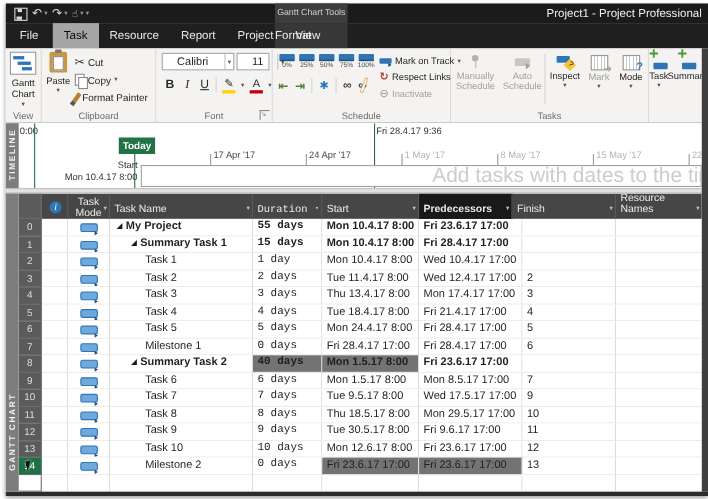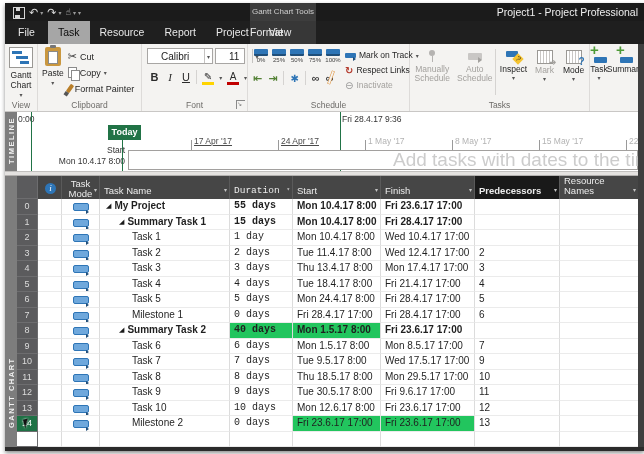--- a/index.html
+++ b/index.html
@@ -129,39 +129,39 @@
   .strip-tl span{top:52px;}
   .strip-gc span{top:252px;}
   .tl-topleft{position:absolute;left:13px;top:2px;font-size:8.5px;color:#333;}
   .tl-status{position:absolute;left:337px;top:2px;font-size:8.5px;color:#333;white-space:nowrap;}
   .tl-gline{position:absolute;top:0;width:1px;height:59px;background:#217346;}
   .tl-today{position:absolute;left:103px;top:13px;width:33px;height:15px;background:#217346;color:#fff;
             font-size:9px;font-weight:bold;text-align:center;line-height:15px;z-index:3;}
   .tl-todayline{position:absolute;left:117px;top:28px;width:1px;height:31px;background:#217346;z-index:2;}
   .tl-bar{position:absolute;left:123px;top:38px;width:510px;height:20px;border:1px solid #a2a09e;box-sizing:border-box;background:#fff;}
   .tl-week{position:absolute;top:24px;font-size:8.5px;color:#b3b3b3;white-space:nowrap;}
-  .tl-week.dark{color:#4a4a4a;text-decoration:underline;}
+  .tl-week.dark{color:#4a4a4a;}
   .tl-tick{position:absolute;top:28px;width:1px;height:10px;background:#9a9a9a;}
   .tl-start{position:absolute;left:0;top:33px;width:120px;text-align:right;font-size:8.5px;color:#333;line-height:11px;}
   .tl-hint{position:absolute;left:388px;top:37px;font-size:19px;color:#ccc;white-space:nowrap;}
   
   .splitter{position:absolute;left:0;top:168px;width:633px;height:5px;background:#e4e2e0;border-top:1px solid #c2c0be;border-bottom:1px solid #b3b1af;box-sizing:border-box;}
   
   .tablearea{position:absolute;left:12px;top:173px;width:621px;height:271px;background:#fff;overflow:hidden;}
   .thead{display:flex;height:23px;background:#464646;}
   .hcell{display:flex;align-items:flex-end;box-sizing:border-box;border-right:1px solid #5a5a5a;
          color:#ececec;font-size:9.5px;line-height:10px;padding:0 2px 3px 4px;position:relative;}
   .hcell .harrow{position:absolute;right:2px;bottom:4px;font-size:6px;color:#c2c2c2;}
   .hcell.selcol{background:#191919;font-weight:bold;}
   .hcell .icircle{width:11px;height:11px;border-radius:50%;background:#2e75b6;color:#fff;
                   font-family:"Liberation Serif",serif;font-style:italic;font-size:9px;text-align:center;line-height:11px;margin:0 auto 2px;}
   .trow{display:flex;height:15.5px;box-sizing:border-box;}
   .cell{box-sizing:border-box;border-right:1px solid #dcdcdc;border-bottom:1px solid #ebebeb;
         font-size:10px;color:#1f1f1f;line-height:14.5px;padding:0 0 0 4px;white-space:nowrap;overflow:hidden;background:#fff;}
-  .cell.tint{background:#22c55e;}
+  .cell.tint{background:#737373;}
   .c-num{width:21px;background:#5b5b5d;color:#dcdcdc;font-size:9px;text-align:center;padding:0;border-right:1px solid #6d6d6f;border-bottom:1px solid #6d6d6f;position:relative;}
   .c-num.sel{background:#1e7145;color:#fff;}
   .c-info{width:24px;}
   .c-mode{width:38px;text-align:center;padding:0;}
   .c-name{width:130px;}
   .c-duration{width:63px;font-family:Liberation Mono, monospace;}
   .c-start{width:88px;}
   .c-finish{width:94px;}
   .c-pred{width:85px;}
   .c-res{width:78px;border-right:none;align-items:flex-end;}
@@ -426,26 +426,26 @@
           <span class="harrow">▾</span>
         </div>
         <div class="hcell c-duration">
           <span>Duration</span>
           <span class="harrow">▾</span>
         </div>
         <div class="hcell c-start">
           <span>Start</span>
           <span class="harrow">▾</span>
         </div>
+        <div class="hcell c-pred selcol">
+          <span>Predecessors</span>
+          <span class="harrow">▾</span>
+        </div>
         <div class="hcell c-finish">
           <span>Finish</span>
-          <span class="harrow">▾</span>
-        </div>
-        <div class="hcell c-pred selcol">
-          <span>Predecessors</span>
           <span class="harrow">▾</span>
         </div>
         <div class="hcell c-res">
           <span>Resource Names</span>
           <span class="harrow">▾</span>
         </div>
       </div>
     <div>
         <div class="trow bold">
           <div class="cell c-num">0</div>

